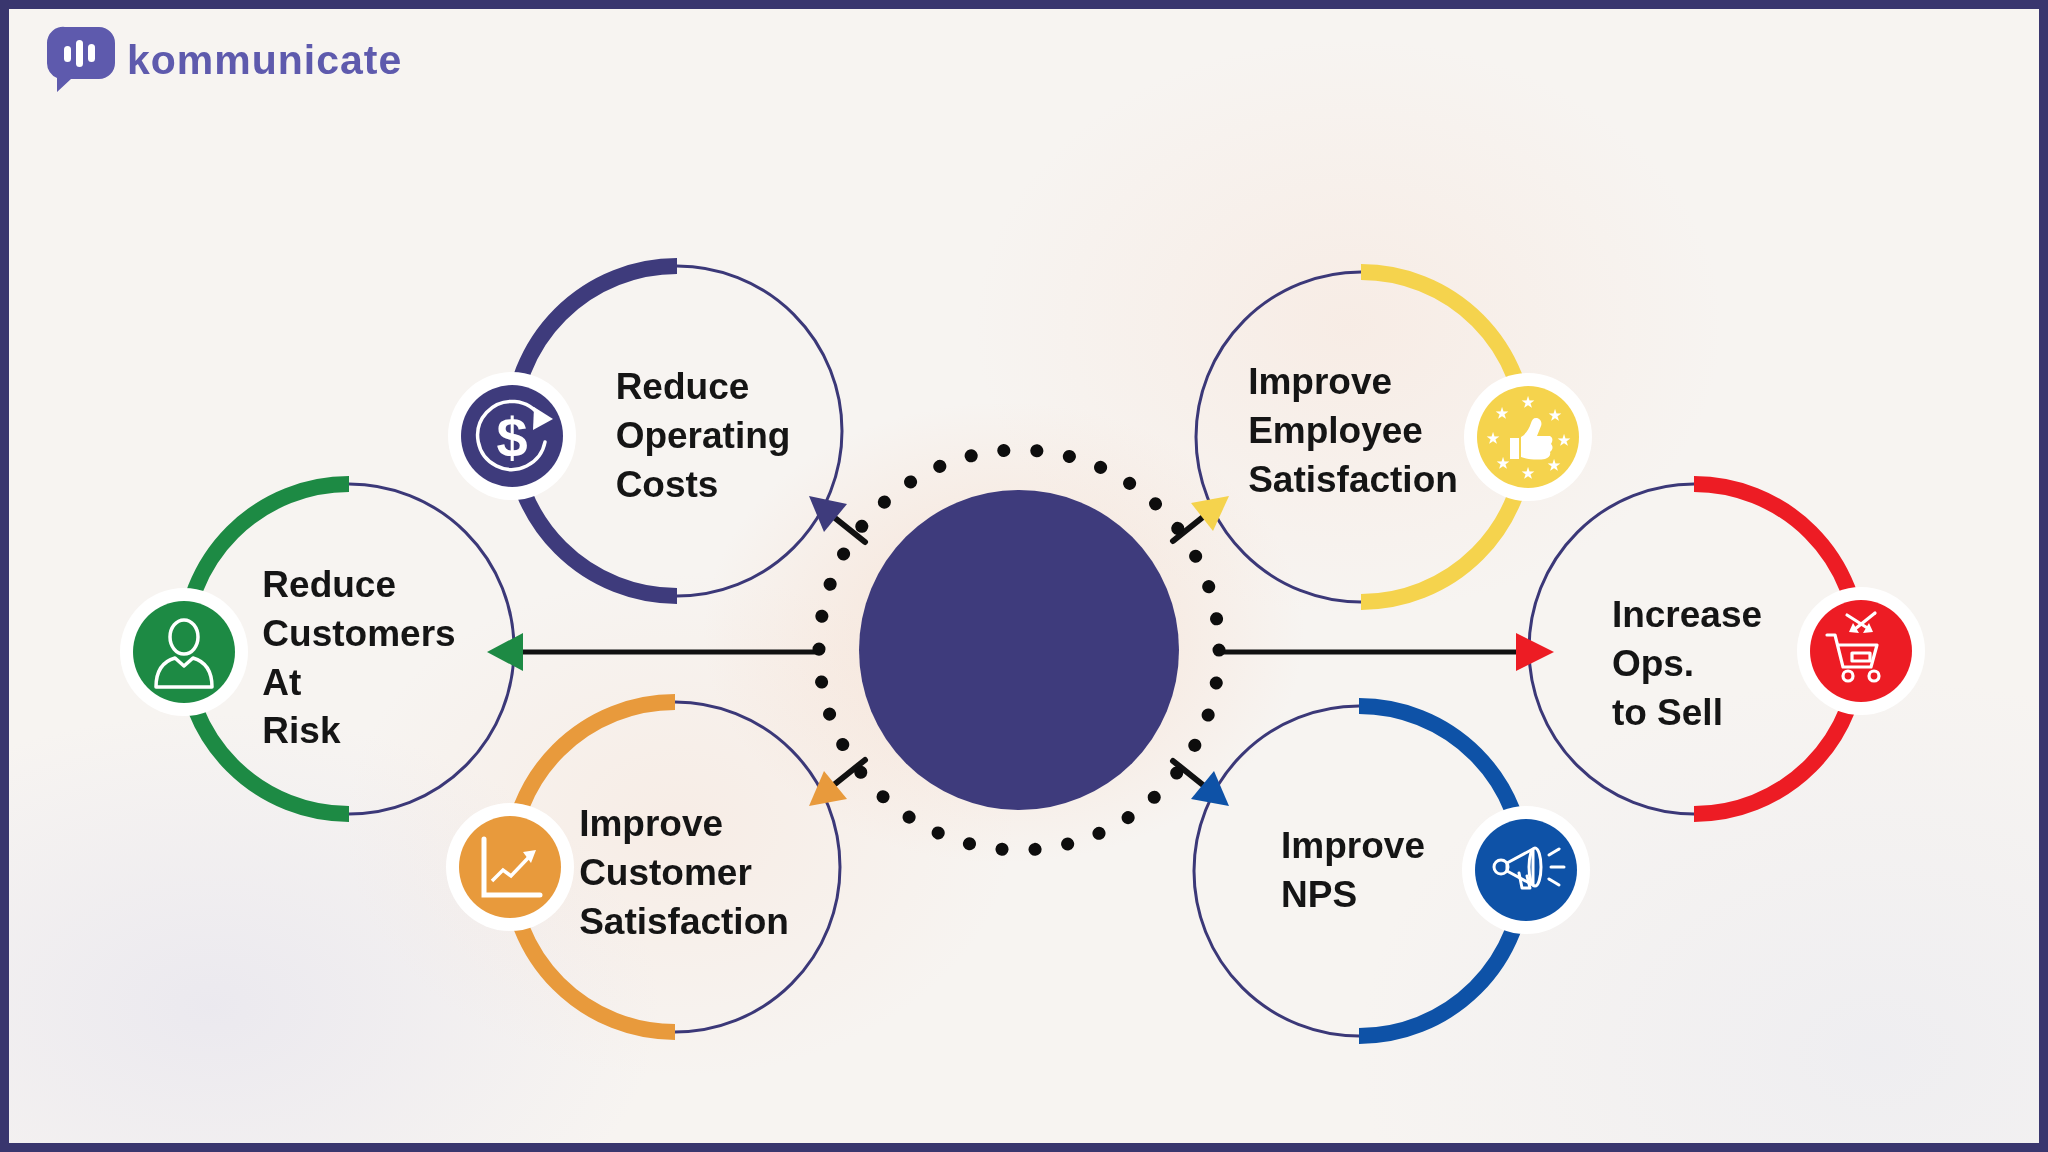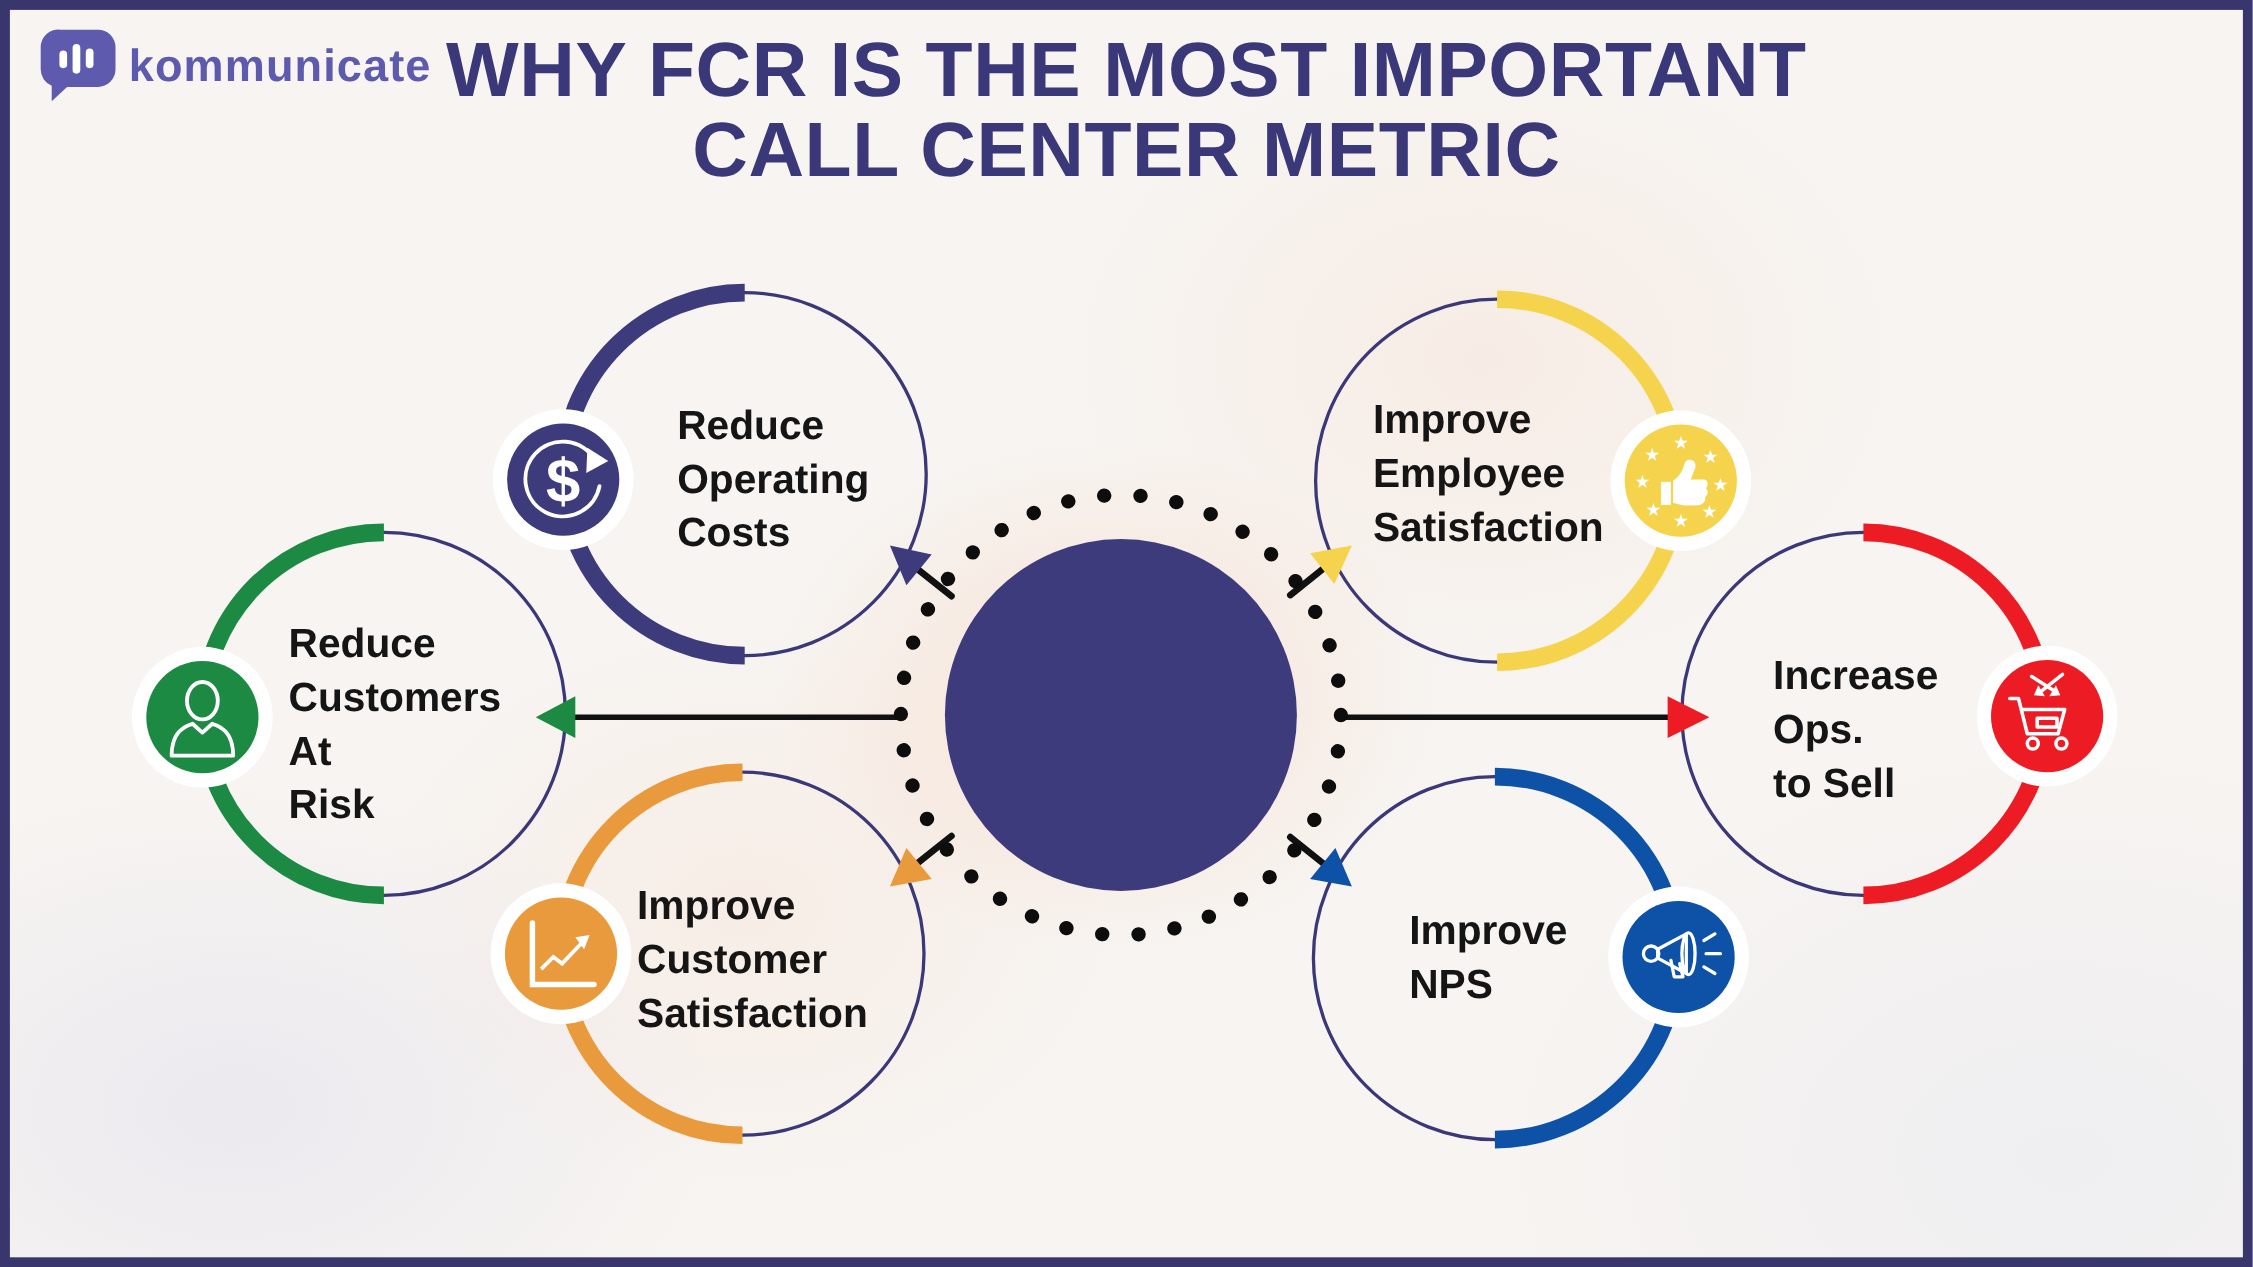--- a/index.html
+++ b/index.html
@@ -9,21 +9,21 @@
     border:9px solid #39366e;
     background:
       radial-gradient(430px 330px at 49% 55%, rgba(246,199,170,.40), rgba(246,199,170,0) 70%),
       radial-gradient(520px 400px at 66% 28%, rgba(248,216,198,.28), rgba(248,216,198,0) 72%),
       radial-gradient(480px 360px at 33% 72%, rgba(247,210,188,.22), rgba(247,210,188,0) 70%),
       radial-gradient(640px 420px at 10% 88%, rgba(213,213,235,.35), rgba(213,213,235,0) 70%),
       radial-gradient(720px 520px at 92% 92%, rgba(221,225,240,.32), rgba(221,225,240,0) 72%),
       #f7f4f1;
   }
   .diagram{position:absolute;left:0;top:0;width:2048px;height:1152px;}
-  .logo{position:absolute;left:26px;top:16px;display:flex;align-items:center;gap:10px;}
+  .logo{position:absolute;left:36px;top:16px;display:flex;align-items:center;gap:10px;}
   .logo .brand{font-size:41px;font-weight:700;color:#5e5aad;letter-spacing:1px;}
   .title{
     position:absolute;left:0;right:0;top:18px;margin:0;text-align:center;
     font-size:70px;line-height:1.04;font-weight:800;color:#3b3879;
     letter-spacing:.5px;white-space:pre-line;
   }
   .label{
     position:absolute;transform:translate(-50%,-50%);text-align:left;
     white-space:pre-line;font-weight:700;color:#151515;
     font-size:37px;line-height:1.32;
@@ -167,22 +167,20 @@
   <div class="logo">
     <svg width="72" height="70" viewBox="0 0 72 70" xmlns="http://www.w3.org/2000/svg">
       <path d="M 20,2 h 34 a 16,16 0 0 1 16,16 v 20 a 16,16 0 0 1 -16,16 h -28 l -14,13 v -14 a 16,16 0 0 1 -10,-15 v -20 a 16,16 0 0 1 18,-16 z" fill="#5e5aad"></path>
       <rect x="19" y="21" width="7" height="16" rx="3.5" fill="#fff"></rect>
       <rect x="31" y="15" width="7" height="27" rx="3.5" fill="#fff"></rect>
       <rect x="43" y="19" width="7" height="18" rx="3.5" fill="#fff"></rect>
     </svg>
     <span class="brand">kommunicate</span>
   </div>
 
-  <h1 class="title">WHY FCR IS THE MOST IMPORTANT
-CALL CENTER METRIC</h1>
 
 
   <div class="label" style="left:694px;top:427px;">Reduce
 Operating
 Costs</div>
   <div class="label" style="left:350px;top:650px;">Reduce
 Customers
 At
 Risk</div>
   <div class="label" style="left:675px;top:864px;">Improve

